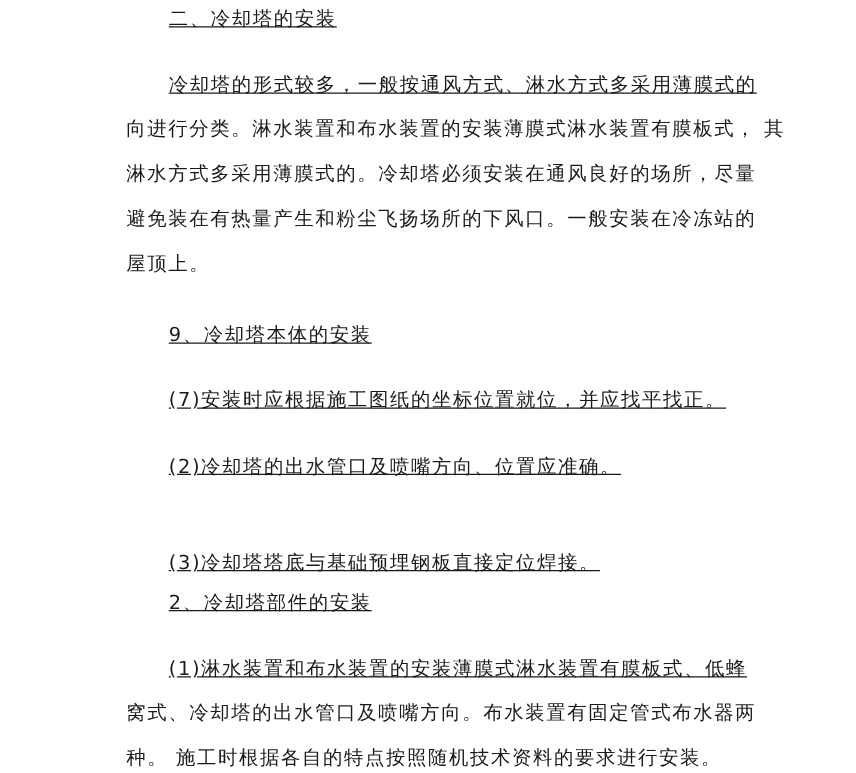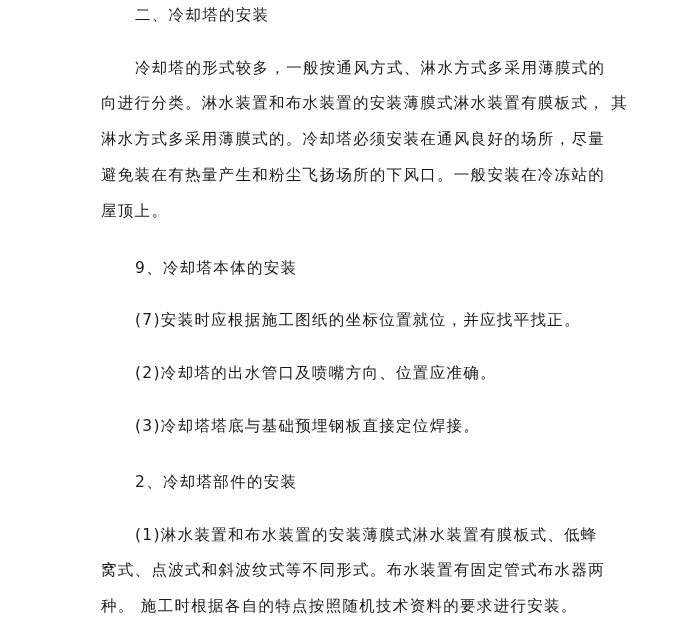--- a/index.html
+++ b/index.html
@@ -6,40 +6,40 @@
     body {
       width: 685px; height: 618px; overflow: hidden; position: relative;
       font-family: "DejaVu Sans", "Liberation Sans", sans-serif;
       color: #1a1a1a;
     }
     .doc { position: absolute; left: 101px; top: 0; width: 484px; }
     .line {
       position: absolute; left: 0; white-space: nowrap;
       font-size: 15.5px; line-height: 20px; letter-spacing: 1.3px;
     }
-    .indent { left: 34px; }
+    .indent { left: 34px; text-decoration: underline; }
   </style>
 </head>
 <body>
 
 <div class="doc">
   <div class="line indent" style="top:5px">二、冷却塔的安装</div>
 
   <div>
     <div class="line indent" style="top:58px">冷却塔的形式较多，一般按通风方式、淋水方式多采用薄膜式的</div>
     <div class="line" style="top:93px">向进行分类。淋水装置和布水装置的安装薄膜式淋水装置有膜板式，  其</div>
     <div class="line" style="top:129px">淋水方式多采用薄膜式的。冷却塔必须安装在通风良好的场所，尽量</div>
     <div class="line" style="top:165px">避免装在有热量产生和粉尘飞扬场所的下风口。一般安装在冷冻站的</div>
     <div class="line" style="top:201px">屋顶上。</div>
   </div>
 
   <div class="line indent" style="top:258px">9、冷却塔本体的安装</div>
   <div class="line indent" style="top:310px">(7)安装时应根据施工图纸的坐标位置就位，并应找平找正。</div>
   <div class="line indent" style="top:363px">(2)冷却塔的出水管口及喷嘴方向、位置应准确。</div>
-  <div class="line indent" style="top:416px">(3)冷却塔塔底与基础预埋钢板直接定位焊接。</div>
+  <div class="line indent" style="top:440px">(3)冷却塔塔底与基础预埋钢板直接定位焊接。</div>
 
   <div class="line indent" style="top:472px">2、冷却塔部件的安装</div>
   <div>
     <div class="line indent" style="top:525px">(1)淋水装置和布水装置的安装薄膜式淋水装置有膜板式、低蜂</div>
-    <div class="line" style="top:560px">窝式、点波式和斜波纹式等不同形式。布水装置有固定管式布水器两</div>
+    <div class="line" style="top:560px">窝式、冷却塔的出水管口及喷嘴方向。布水装置有固定管式布水器两</div>
     <div class="line" style="top:596px">种。  施工时根据各自的特点按照随机技术资料的要求进行安装。</div>
   </div>
 </div>
 
 </body></html>

